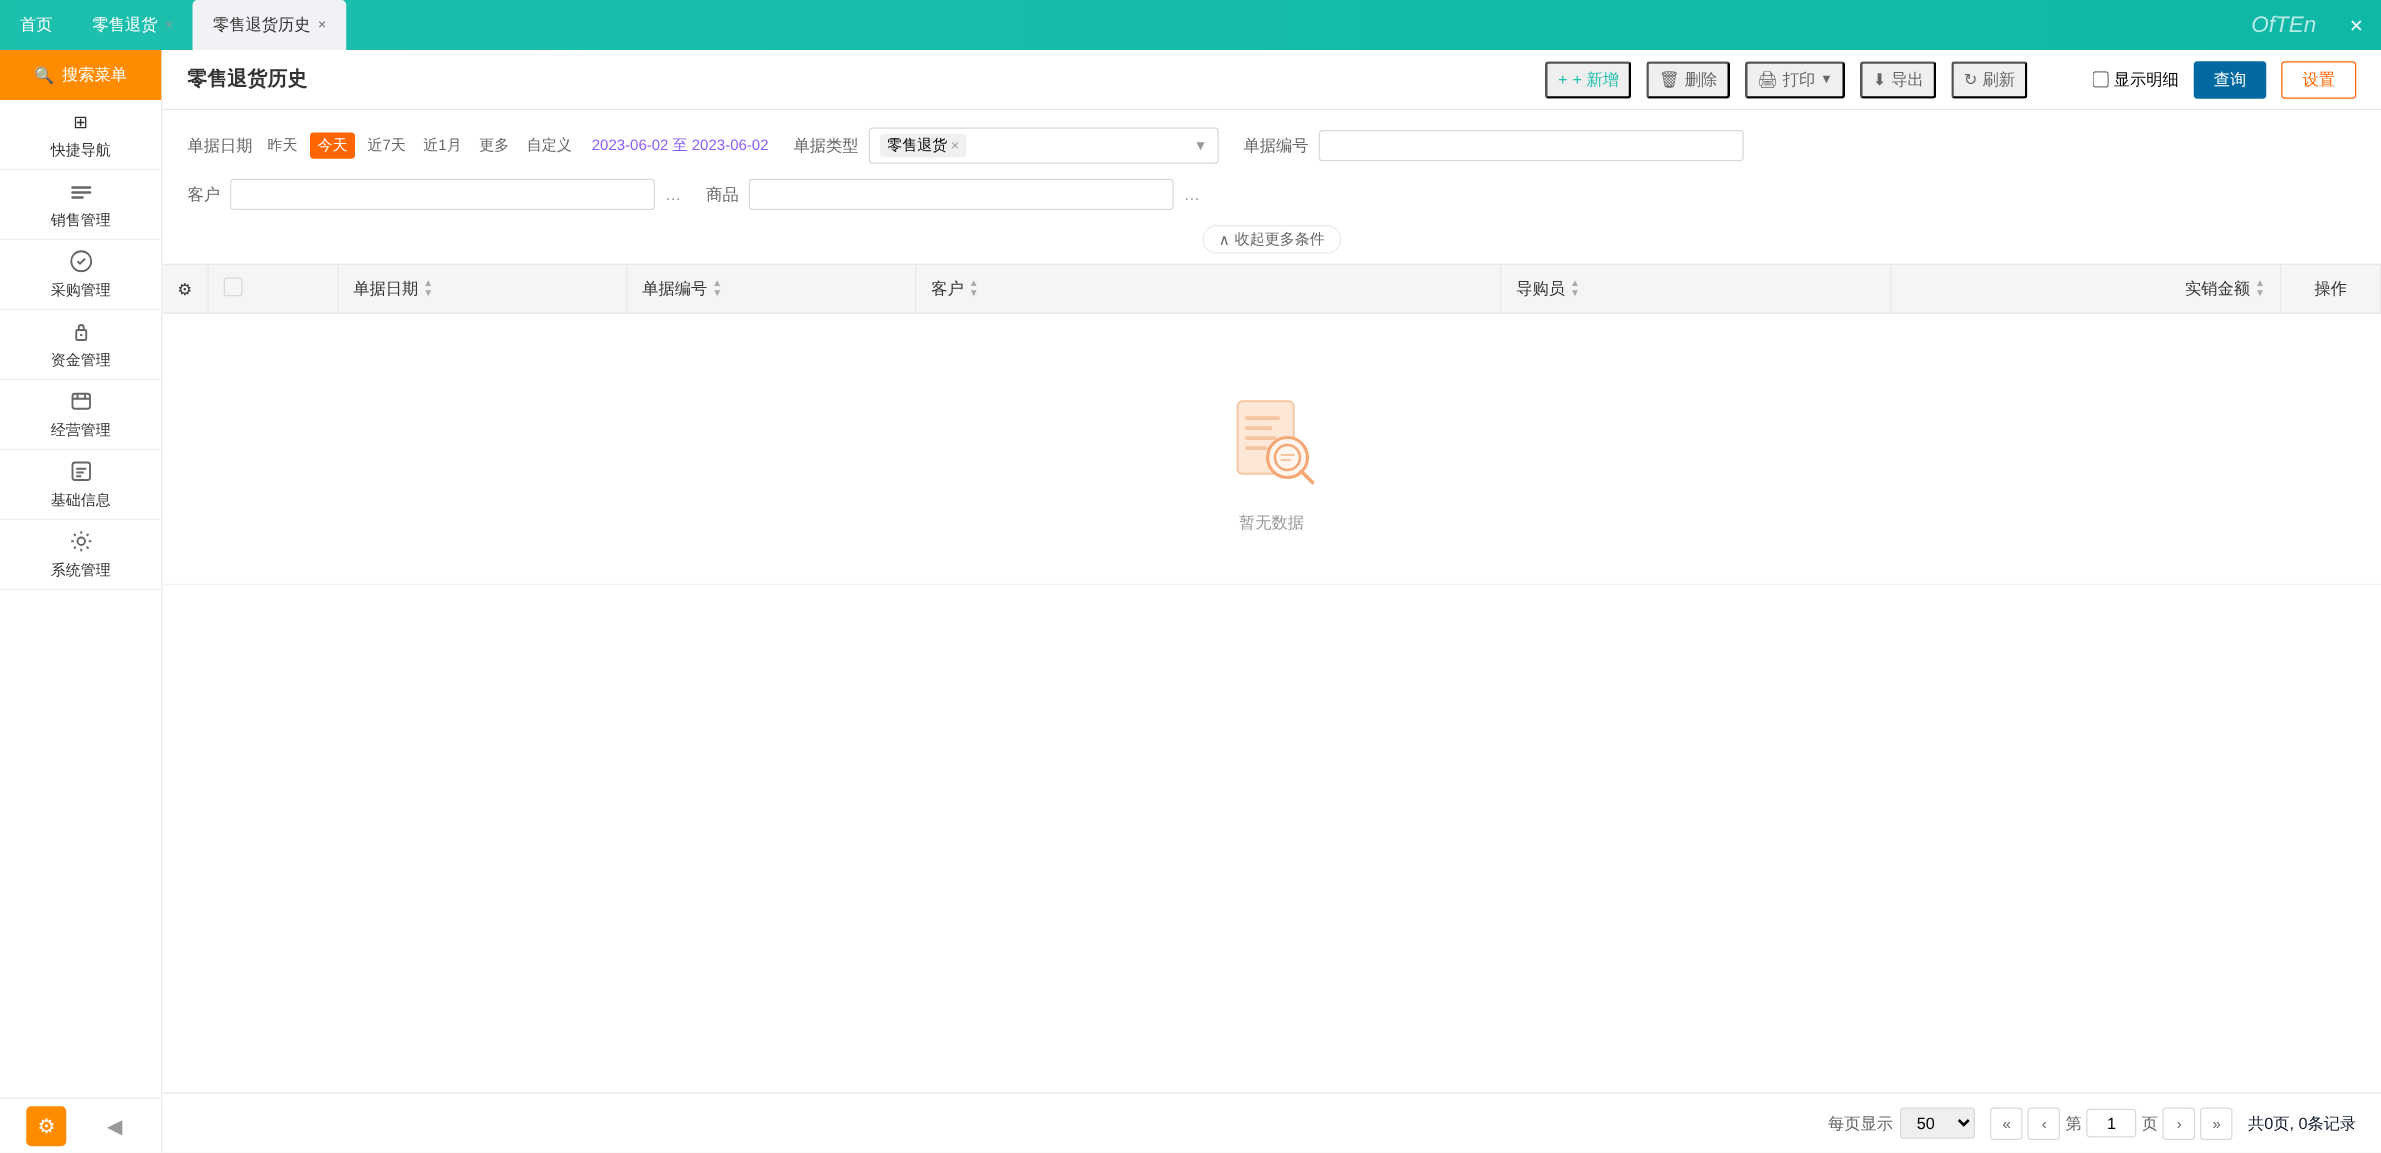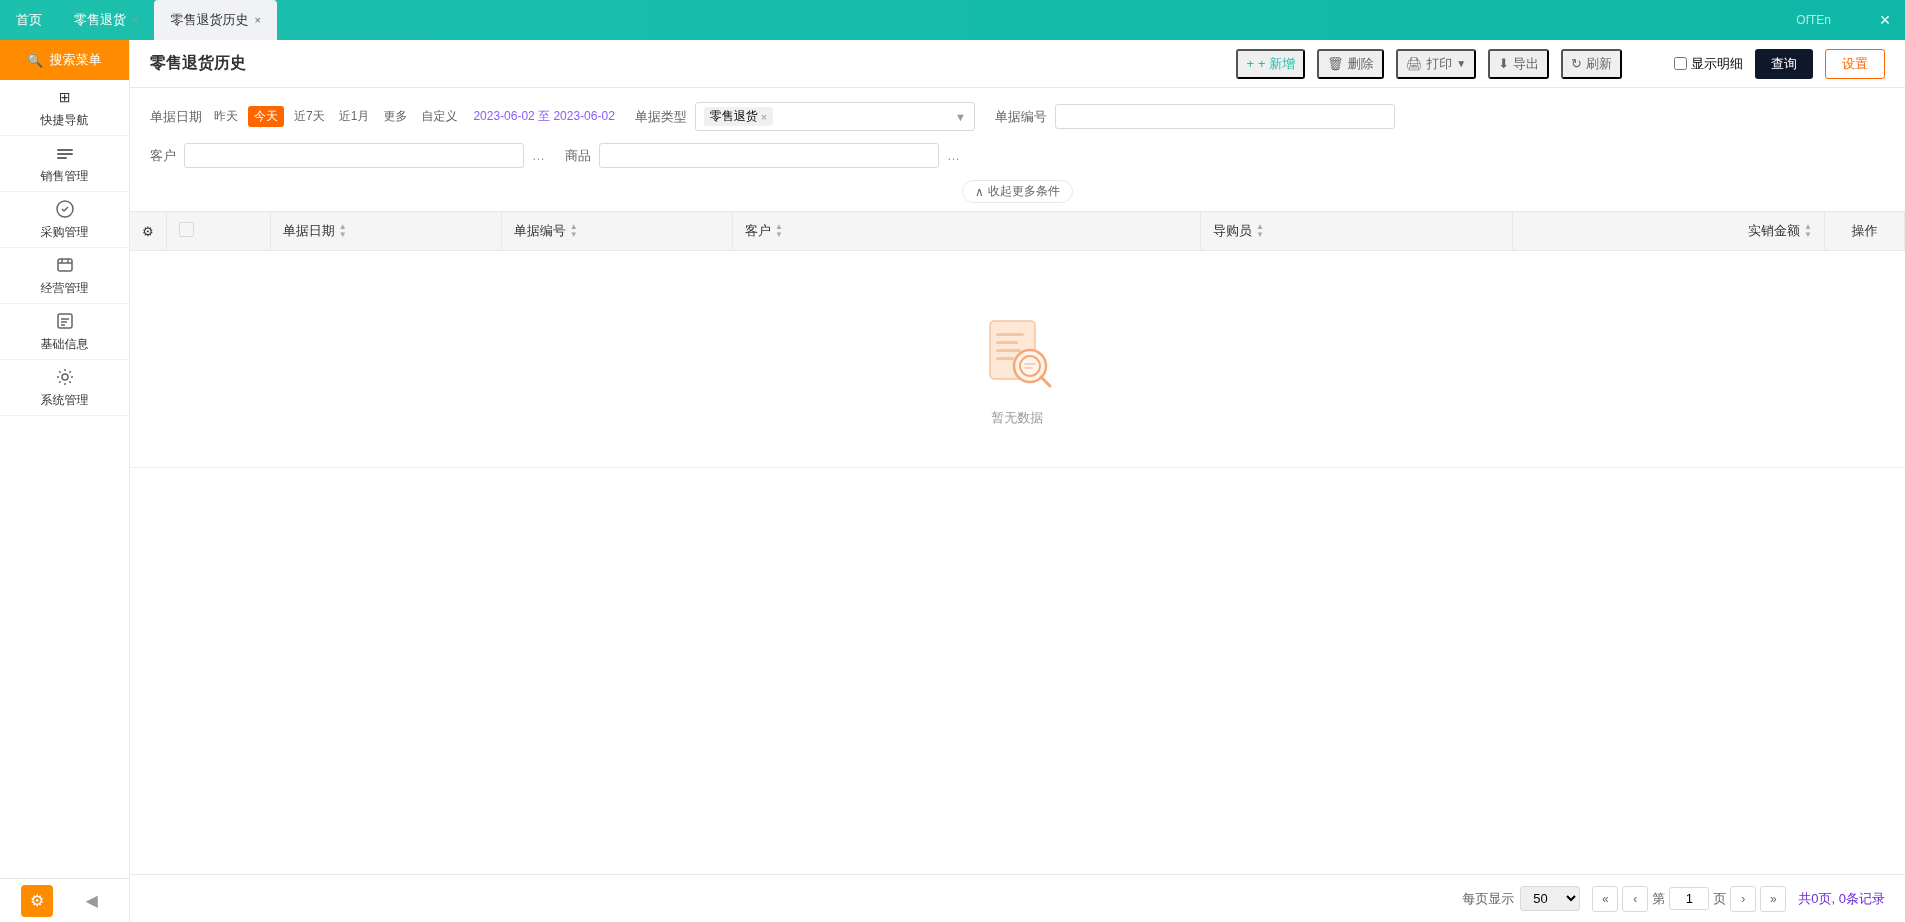--- a/index.html
+++ b/index.html
@@ -165,21 +165,21 @@
       display: flex;
       align-items: center;
       gap: 4px;
       font-size: 13px;
       color: #666;
       cursor: pointer;
       padding: 4px 8px;
       border-radius: 3px;
     }
     .btn-query {
-      background: #0f172a;
+      background: #0369a1;
       color: #fff;
       border: none;
       padding: 6px 16px;
       border-radius: 3px;
       font-size: 13px;
       cursor: pointer;
     }
     .btn-setting {
       background: #fff;
       color: #ff6600;
@@ -400,21 +400,21 @@
       color: #666;
     }
     .page-input {
       width: 40px;
       border: 1px solid #d9d9d9;
       border-radius: 3px;
       text-align: center;
       padding: 3px;
       font-size: 13px;
     }
-    .page-total { color: #6d28d9; font-size: 13px; }
+    .page-total { color: #0f172a; font-size: 13px; }
 
     
     .cb {
       width: 15px;
       height: 15px;
       border: 1px solid #d9d9d9;
       border-radius: 2px;
       display: inline-block;
       cursor: pointer;
     }
@@ -422,25 +422,26 @@
     
     .empty-svg-wrap {
       width: 90px;
       height: 90px;
       margin-bottom: 8px;
     }
 
     
     .ofTEn-brand {
       position: absolute;
-      right: 74px;
+      right: 52px;
       top: 50%;
       transform: translateY(-50%);
-      font-size: 12px;
+      font-size: 18px;
       color: rgba(255,255,255,0.7);
+      font-style: italic;
     }
   </style>
 </head>
 <body>
 
 <div class="top-bar">
   <div class="top-bar-tabs">
     <div class="tab-item">
       <span>首页</span>
     </div>
@@ -480,20 +481,30 @@
         <span class="item-label">销售管理</span>
       </div>
       <div class="sidebar-item">
         <div class="icon-circle">
           <svg width="18" height="18" viewBox="0 0 18 18">
               <circle cx="9" cy="9" r="8" fill="none" stroke="#666" stroke-width="1.5"></circle>
               <path d="M6 9l2 2 4-4" stroke="#666" stroke-width="1.5" fill="none"></path>
             </svg>
         </div>
         <span class="item-label">采购管理</span>
+      </div>
+      <div class="sidebar-item">
+        <div class="icon-circle">
+          <svg width="18" height="18" viewBox="0 0 18 18">
+              <rect x="5" y="8" width="8" height="8" rx="1" fill="none" stroke="#666" stroke-width="1.5"></rect>
+              <path d="M7 8V6a2 2 0 014 0v2" stroke="#666" stroke-width="1.5" fill="none"></path>
+              <circle cx="9" cy="12" r="1" fill="#666"></circle>
+            </svg>
+        </div>
+        <span class="item-label">资金管理</span>
       </div>
       <div class="sidebar-item">
         <div class="icon-circle">
           <svg width="18" height="18" viewBox="0 0 18 18">
               <rect x="2" y="3" width="14" height="12" rx="2" fill="none" stroke="#666" stroke-width="1.5"></rect>
               <path d="M2 7h14M6 3v4M12 3v4" stroke="#666" stroke-width="1.5"></path>
             </svg>
         </div>
         <span class="item-label">经营管理</span>
       </div>

